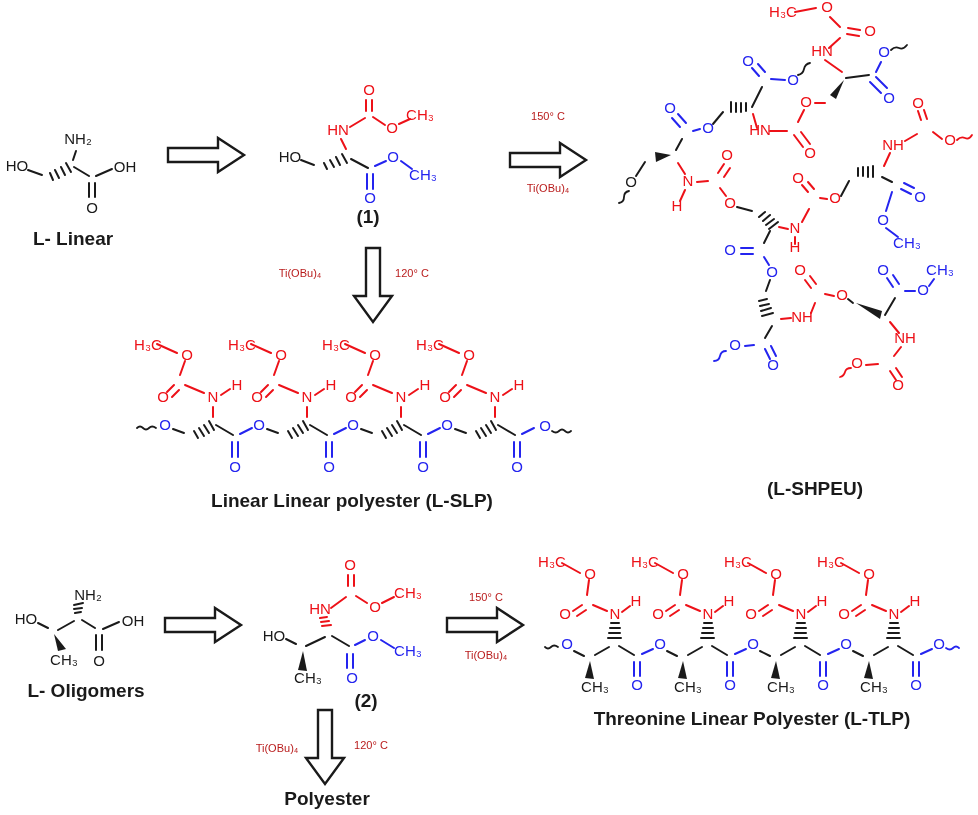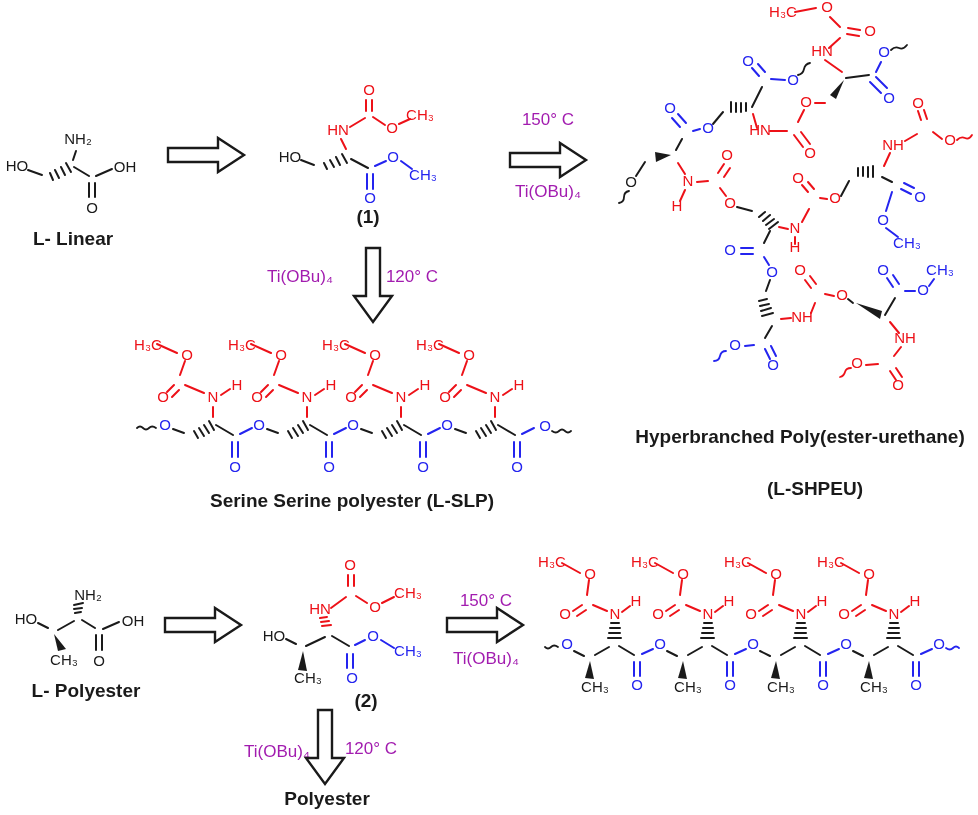--- a/index.html
+++ b/index.html
@@ -1,21 +1,21 @@
 <!DOCTYPE html>
 <html><head>
 <meta charset="utf-8">
 <style>
   html,body{margin:0;padding:0;background:#ffffff;}
   #scheme{position:relative;width:978px;height:815px;background:#ffffff;overflow:hidden;
           font-family:"Liberation Sans","DejaVu Sans",sans-serif;color:#1a1a1a;}
   .abs{position:absolute;}
   .struct-label{position:absolute;transform:translateX(-50%);font-weight:bold;font-size:19px;
                 white-space:nowrap;color:#1a1a1a;}
-  .cond{position:absolute;transform:translateX(-50%);font-size:17px;white-space:nowrap;color:#a21caf;}
+  .cond{position:absolute;transform:translateX(-50%);font-size:11px;white-space:nowrap;color:#b91c1c;}
   svg{position:absolute;overflow:visible;}
   svg text{font-family:"Liberation Sans","DejaVu Sans",sans-serif;font-size:15px;text-anchor:middle;}
   .bond{stroke-width:2;fill:none;stroke-linecap:round;}
   .sq{stroke-width:1.8;fill:none;stroke-linecap:round;}
   .arrowshape{fill:#ffffff;stroke:#1a1a1a;stroke-width:2.4;stroke-linejoin:miter;}
 </style>
 </head>
 <body>
 
 <div id="scheme">
@@ -118,21 +118,21 @@
       <text x="70" y="100" fill="#2424ef">O</text>
       <text x="164" y="100" fill="#2424ef">O</text>
       <text x="258" y="100" fill="#2424ef">O</text>
       <text x="352" y="100" fill="#2424ef">O</text>
       <text x="140" y="142" fill="#2424ef">O</text>
       <text x="234" y="142" fill="#2424ef">O</text>
       <text x="328" y="142" fill="#2424ef">O</text>
       <text x="422" y="142" fill="#2424ef">O</text>
       <text x="450" y="101" fill="#2424ef">O</text>
     </svg>
-  <div class="struct-label" style="left:352px;top:490px">Serine Serine polyester (L-SLP)</div>
+  <div class="struct-label" style="left:352px;top:490px">Linear Linear polyester (L-SLP)</div>
 
   <svg class="abs" style="left:618px;top:0" width="360" height="428">
 
     <g stroke="#ed1118">
       <path class="bond" d="M177,12 L198,8"></path>
       <path class="bond" d="M212,17 L222,27"></path>
       <path class="bond" d="M230,28 L242,30 M229,34 L241,36"></path>
       <path class="bond" d="M211,48 L222,38"></path>
       <path class="bond" d="M207,60 L224,72"></path>
       <path class="bond" d="M197,103 L207,103"></path>
@@ -247,38 +247,37 @@
       <text x="287" y="343" fill="#ed1118">NH</text>
       <text x="239" y="368" fill="#ed1118">O</text>
       <text x="280" y="390" fill="#ed1118">O</text>
       <text x="275" y="150" fill="#ed1118">NH</text>
       <text x="300" y="108" fill="#ed1118">O</text>
       <text x="332" y="145" fill="#ed1118">O</text>
       <text x="302" y="202" fill="#2424ef">O</text>
       <text x="265" y="225" fill="#2424ef">O</text>
       <text x="289" y="248" fill="#2424ef">CH₃</text>
     </svg>
-  <div class="struct-label" style="left:800px;top:426px">Hyperbranched Poly(ester-urethane)</div>
   <div class="struct-label" style="left:815px;top:478px">(L-SHPEU)</div>
 
   <svg class="abs" style="left:0;top:560px" width="210" height="130">
     <path class="bond" stroke="#1a1a1a" d="M38,63 L48,68"></path>
     <path class="bond" stroke="#1a1a1a" d="M58,70 L74,61"></path>
     <path class="bond" stroke="#1a1a1a" stroke-width="1.7" d="M75,53 l6,-1 M74,49 l8,-1 M74,45 l9,-2"></path>
     <polygon fill="#1a1a1a" points="54,74 58,91 66,89"></polygon>
     <path class="bond" stroke="#1a1a1a" d="M82,60 L95,68"></path>
     <path class="bond" stroke="#1a1a1a" d="M103,69 L119,62"></path>
     <path class="bond" stroke="#1a1a1a" d="M96,75 V90 M102,75 V90"></path>
   <text x="88" y="40" fill="#1a1a1a">NH₂</text>
       <text x="26" y="64" fill="#1a1a1a">HO</text>
       <text x="133" y="66" fill="#1a1a1a">OH</text>
       <text x="64" y="105" fill="#1a1a1a">CH₃</text>
       <text x="99" y="106" fill="#1a1a1a">O</text>
     </svg>
-  <div class="struct-label" style="left:86px;top:680px">L- Polyester</div>
+  <div class="struct-label" style="left:86px;top:680px">L- Oligomers</div>
 
   <svg class="abs" style="left:163px;top:605px" width="82" height="40">
     <polygon class="arrowshape" points="2,13 52,13 52,3 78,20 52,37 52,27 2,27"></polygon>
   </svg>
 
   <svg class="abs" style="left:248px;top:555px" width="220" height="140">
     <path class="bond" stroke="#ed1118" d="M100,20 V31 M106,20 V31"></path>
     <path class="bond" stroke="#ed1118" d="M108,41 L119,48"></path>
     <path class="bond" stroke="#ed1118" d="M134,48 L146,42"></path>
     <path class="bond" stroke="#ed1118" d="M83,53 L98,42"></path>
@@ -365,14 +364,15 @@
       <text x="60" y="147" fill="#1a1a1a">CH₃</text>
       <text x="153" y="147" fill="#1a1a1a">CH₃</text>
       <text x="246" y="147" fill="#1a1a1a">CH₃</text>
       <text x="339" y="147" fill="#1a1a1a">CH₃</text>
       <text x="102" y="145" fill="#2424ef">O</text>
       <text x="195" y="145" fill="#2424ef">O</text>
       <text x="288" y="145" fill="#2424ef">O</text>
       <text x="381" y="145" fill="#2424ef">O</text>
       <text x="404" y="104" fill="#2424ef">O</text>
     </svg>
+  <div class="struct-label" style="left:752px;top:708px">Threonine Linear Polyester (L-TLP)</div>
 
 </div>
 
 </body></html>

